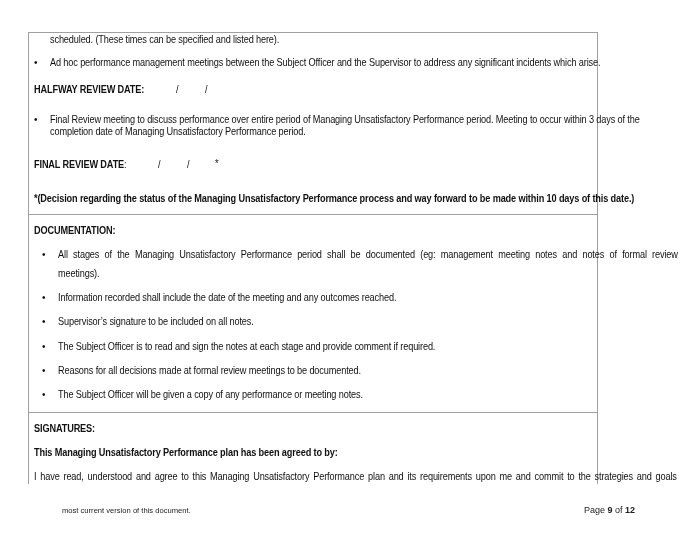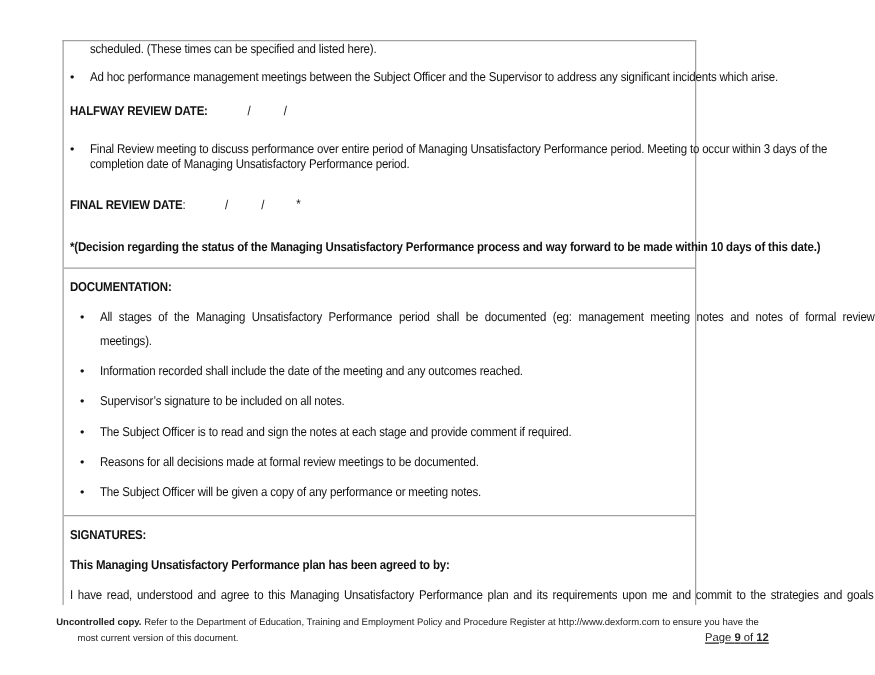--- a/index.html
+++ b/index.html
@@ -1,18 +1,18 @@
 <!DOCTYPE html>
 <html><head>
 <meta charset="utf-8">
 <style>
   html, body { margin:0; padding:0; background:#ffffff; }
   body { width:700px; height:540px; position:relative; overflow:hidden;
          font-family:"Liberation Sans", sans-serif; color:#111; }
-  .table { position:absolute; left:50px; top:32px; width:507px; height:508px;
+  .table { position:absolute; left:28px; top:32px; width:570px; height:508px;
            border-left:1px solid #a0a0a0; border-right:1px solid #a0a0a0; border-top:1px solid #a0a0a0;
            box-sizing:border-box; }
   .divider { position:absolute; left:0; right:0; height:0; border-top:1px solid #a0a0a0; }
   .t { position:absolute; font-size:10.2px; line-height:12px; white-space:nowrap;
        letter-spacing:-0.15px; transform:scaleX(0.9); transform-origin:left top; }
   .b { font-weight:bold; }
   .bullet { position:absolute; font-size:10px; line-height:12px; }
   .footer { position:absolute; font-size:7.6px; line-height:11px; white-space:nowrap; color:#222; }
   .pg { position:absolute; font-size:9px; line-height:11px; white-space:nowrap; color:#222; }
 </style>
@@ -65,16 +65,15 @@
   <div class="t" style="left:29px; top:356px;">The Subject Officer will be given a copy of any performance or meeting notes.</div>
 
   <div class="divider" style="top:379px;"></div>
 
   <div class="t b" style="left:5px; top:390px;">SIGNATURES:</div>
   <div class="t b" style="left:5px; top:414px;">This Managing Unsatisfactory Performance plan has been agreed to by:</div>
   <div class="t" style="left:5px; top:438px; word-spacing:1.6px;">I have read, understood and agree to this Managing Unsatisfactory Performance plan and its requirements upon me and commit to the strategies and goals</div>
 </div>
 
 <div style="position:absolute; left:0; top:484px; width:700px; height:56px; background:#fff;">
-  <div class="footer" style="left:45px; top:8px;"><span class="b">Uncontrolled copy.</span><span> Refer to the Department of Education, Training and Employment  Policy and Procedure Register at http://www.dexform.com  to ensure you have the</span></div>
   <div class="footer" style="left:62px; top:21px;">most current version of this document.</div>
-  <div class="pg" style="left:564px; top:21px;text-decoration:underline;"><span>Page </span><b>9</b><span> of </span><b>12</b></div>
+  <div class="pg" style="left:584px; top:21px;"><span>Page </span><b>9</b><span> of </span><b>12</b></div>
 </div>
 
 </body></html>

